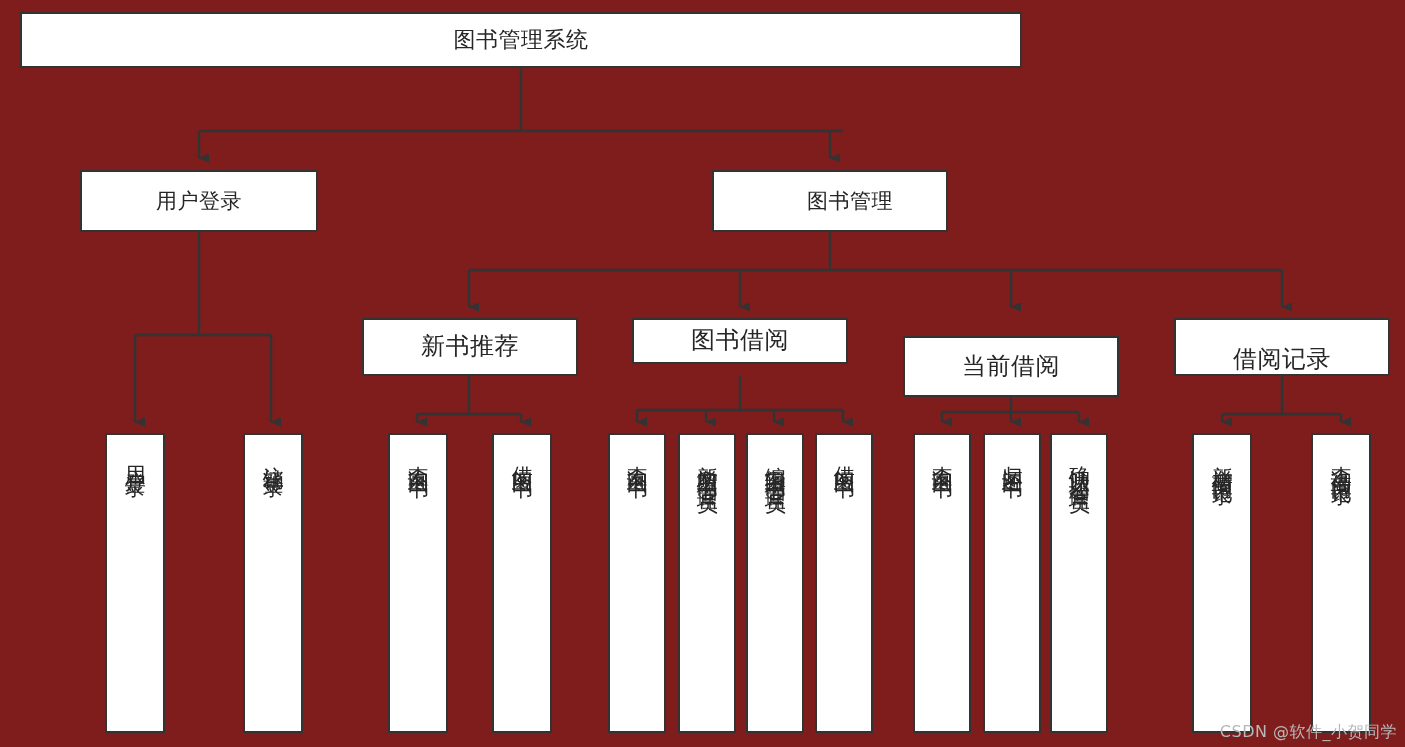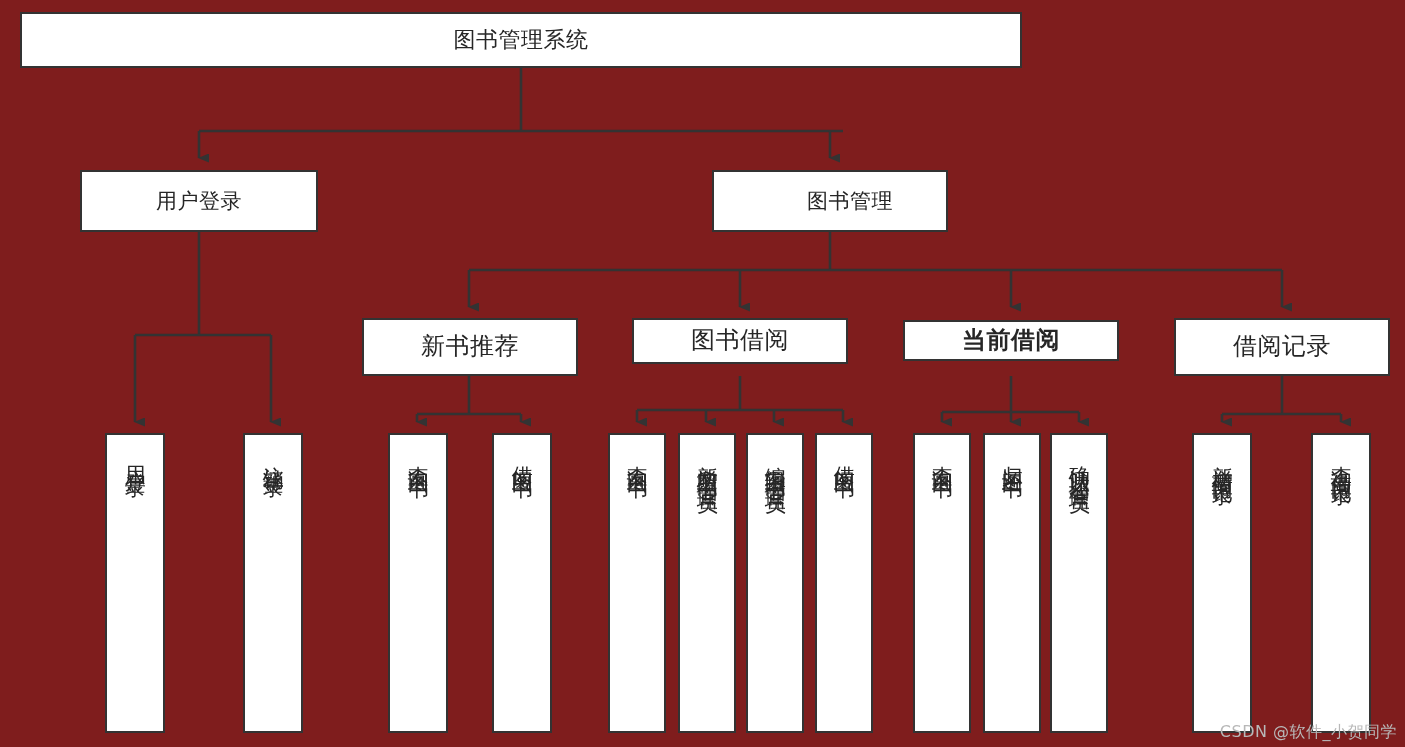--- a/index.html
+++ b/index.html
@@ -133,24 +133,24 @@
   <div class="node lvl2" style="left:712px; top:170px; width:236px; height:62px;padding-left:40px;">
     <span class="lbl">图书管理</span>
   </div>
 
   <div class="node lvl3" style="left:362px; top:318px; width:216px; height:58px;">
     <span class="lbl">新书推荐</span>
   </div>
   <div class="node lvl3" style="left:632px; top:318px; width:216px; height:46px;">
     <span class="lbl">图书借阅</span>
   </div>
-  <div class="node lvl3" style="left:903px; top:320px; width:216px; height:41px;font-weight:bold;">
+  <div class="node lvl3" style="left:903px; top:336px; width:216px; height:61px;">
     <span class="lbl">当前借阅</span>
   </div>
-  <div class="node lvl3" style="left:1174px; top:318px; width:216px; height:58px;">
+  <div class="node lvl3" style="left:1174px; top:318px; width:216px; height:58px;align-items:flex-end;">
     <span class="lbl">借阅记录</span>
   </div>
 
   <div class="node leaf" style="left:105px; top:433px; width:60px; height:300px;">
     <span class="lbl">用户登录</span>
   </div>
   <div class="node leaf" style="left:243px; top:433px; width:60px; height:300px;">
     <span class="lbl">注销登录</span>
   </div>
 

